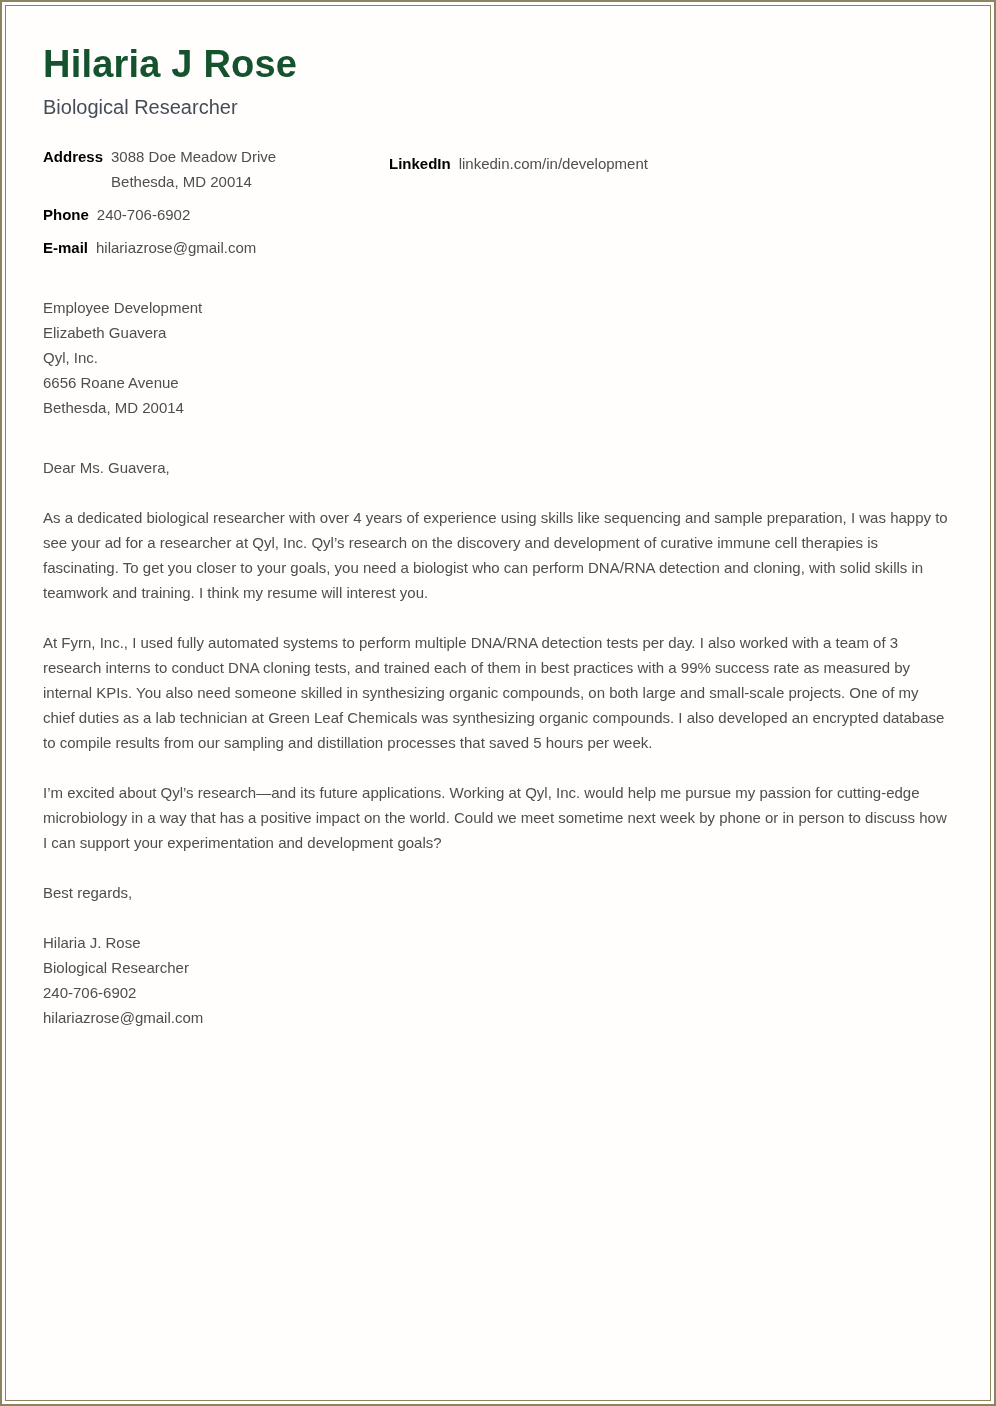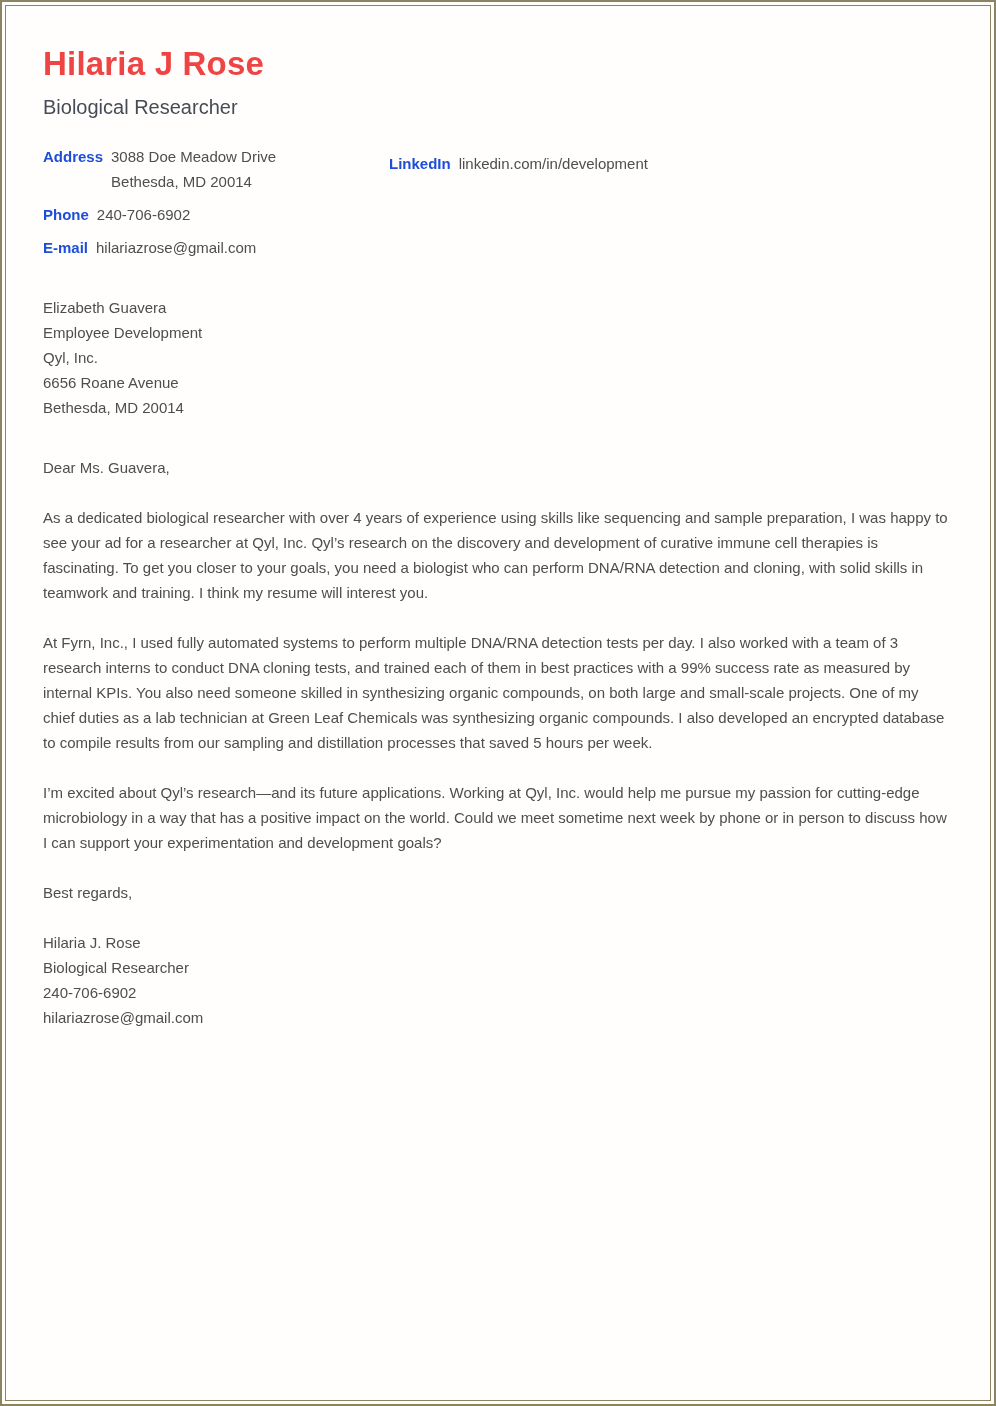--- a/index.html
+++ b/index.html
@@ -22,39 +22,39 @@
     background: #fffefd;
     overflow: hidden;
   }
   .content {
     padding: 36px 37px 0 37px;
     color: #4e4e4e;
     font-size: 15px;
     line-height: 25px;
   }
   h1.name {
-    font-size: 33px;
+    font-size: 38px;
     line-height: 44px;
     font-weight: 700;
-    color: #ef4444;
+    color: #14532d;
     letter-spacing: 0.2px;
   }
   .job-title {
     font-size: 20px;
     line-height: 24px;
     color: #454c55;
     margin-top: 9px;
   }
   .contact {
     position: relative;
     margin-top: 25px;
   }
   .contact .label {
     font-weight: 700;
-    color: #1d4ed8;
+    color: #000000;
     margin-right: 8px;
     white-space: nowrap;
   }
   .contact-row { display: flex; margin-bottom: 8px; }
   .contact-row:last-child { margin-bottom: 0; }
   .linkedin-block {
     position: absolute;
     left: 346px;
     top: 7px;
     display: flex;
@@ -93,22 +93,22 @@
           <span>240-706-6902</span>
         </div>
         <div class="contact-row">
           <span class="label">E-mail</span>
           <span>hilariazrose@gmail.com</span>
         </div>
       </div>
 
 
       <div class="recipient">
+        <div>Employee Development</div>
         <div>Elizabeth Guavera</div>
-        <div>Employee Development</div>
         <div>Qyl, Inc.</div>
         <div>6656 Roane Avenue</div>
         <div>Bethesda, MD 20014</div>
       </div>
 
       <p class="salutation">Dear Ms. Guavera,</p>
 
       <p class="para">As a dedicated biological researcher with over 4 years of experience using skills like sequencing and sample preparation, I was happy to see your ad for a researcher at Qyl, Inc. Qyl’s research on the discovery and development of curative immune cell therapies is fascinating. To get you closer to your goals, you need a biologist who can perform DNA/RNA detection and cloning, with solid skills in teamwork and training. I think my resume will interest you.</p>
       <p class="para">At Fyrn, Inc., I used fully automated systems to perform multiple DNA/RNA detection tests per day. I also worked with a team of 3 research interns to conduct DNA cloning tests, and trained each of them in best practices with a 99% success rate as measured by internal KPIs. You also need someone skilled in synthesizing organic compounds, on both large and small-scale projects. One of my chief duties as a lab technician at Green Leaf Chemicals was synthesizing organic compounds. I also developed an encrypted database to compile results from our sampling and distillation processes that saved 5 hours per week.</p>
       <p class="para">I’m excited about Qyl’s research—and its future applications. Working at Qyl, Inc. would help me pursue my passion for cutting-edge microbiology in a way that has a positive impact on the world. Could we meet sometime next week by phone or in person to discuss how I can support your experimentation and development goals?</p>

